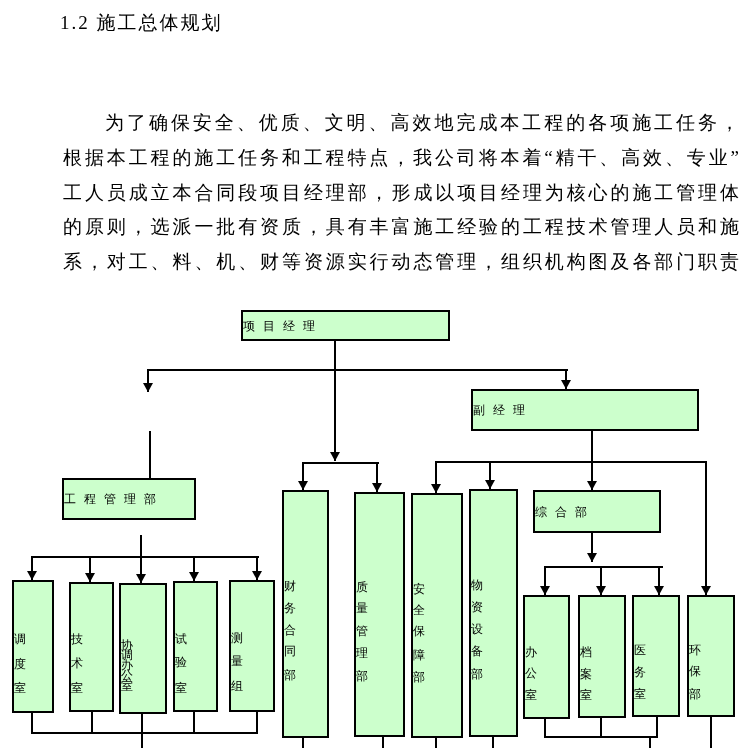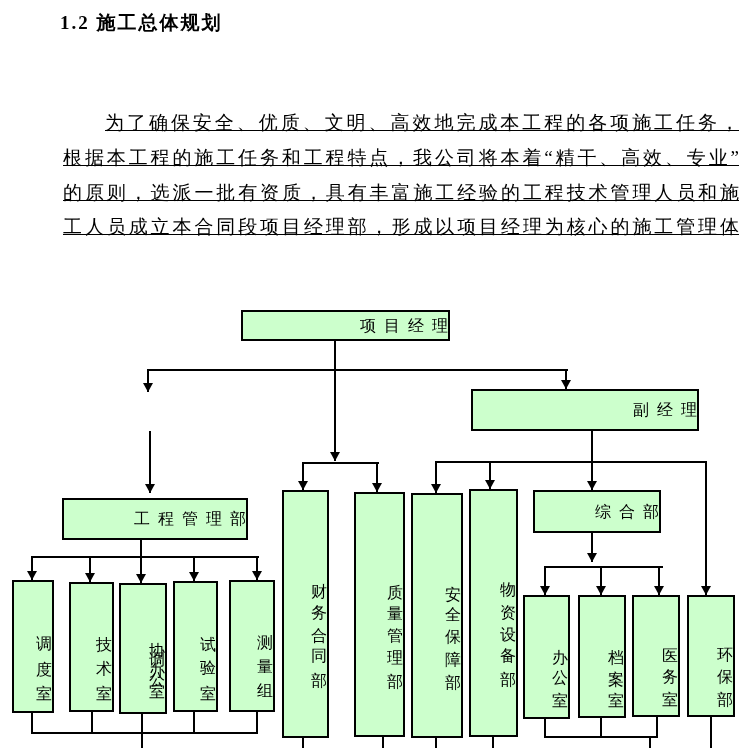--- a/index.html
+++ b/index.html
@@ -1,38 +1,38 @@
 <!DOCTYPE html>
 <html style="--box-fill: #ccffcc; --box-border: #000000;"><head>
 <meta charset="utf-8">
 <style>
   html,body{margin:0;padding:0;background:#ffffff;}
   .page{
     position:relative;width:747px;height:748px;background:#fff;overflow:hidden;
     font-family:"Liberation Serif","DejaVu Serif",serif;color:#000;
   }
   .heading{
-    position:absolute;left:60px;top:10px;font-size:19px;font-weight:bold;
+    position:absolute;left:60px;top:10px;font-size:19px;font-weight:normal;
     letter-spacing:2px;white-space:nowrap;
   }
   .subheading{
     position:absolute;left:102px;top:70px;font-size:18px;font-weight:normal;
     letter-spacing:2px;white-space:nowrap;
   }
   .para{position:absolute;left:63px;top:106px;width:676px;font-size:19px;}
-  .pline{line-height:34.8px;text-align:justify;text-decoration:underline;}
+  .pline{line-height:34.8px;text-align:justify;}
   .jline{text-align-last:justify;}
   .indent{text-indent:42px;}
 
   .chart{position:absolute;left:0;top:0;width:747px;height:748px;}
   .obox{
     position:absolute;background:var(--box-fill,#ccffcc);
     border:2px solid var(--box-border,#000);box-sizing:border-box;
-    display:flex;align-items:center;justify-content:flex-end;
-    font-size:16px;line-height:1;padding-left:20px;
+    display:flex;align-items:center;justify-content:flex-start;
+    font-size:12px;line-height:1;
   }
   .hlabel{letter-spacing:8px;margin-right:-8px;white-space:nowrap;}
   .vlabel{writing-mode:vertical-rl;text-orientation:upright;white-space:nowrap;}
   .ls24 .vlabel{letter-spacing:24px;margin-bottom:-24px;}
   .ls22 .vlabel{letter-spacing:22px;margin-bottom:-22px;}
   .ls20 .vlabel{letter-spacing:21px;margin-bottom:-21px;}
   .ls10 .vlabel{letter-spacing:10px;margin-bottom:-10px;}
   .vl,.hl{position:absolute;background:#000;display:block;}
   .vl{width:2px;}
   .hl{height:2px;}
@@ -45,22 +45,23 @@
 </head>
 <body>
 
 <div class="page">
 
   <div class="heading">1.2 施工总体规划</div>
 
   <div class="para">
     <div class="pline jline indent">为了确保安全、优质、文明、高效地完成本工程的各项施工任务，</div>
     <div class="pline jline">根据本工程的施工任务和工程特点，我公司将本着“精干、高效、专业”</div>
+    <div class="pline jline">工人员成立本合同段项目经理部，形成以项目经理为核心的施工管理体</div>
     <div class="pline jline">的原则，选派一批有资质，具有丰富施工经验的工程技术管理人员和施</div>
-    <div class="pline jline">工人员成立本合同段项目经理部，形成以项目经理为核心的施工管理体</div>
+    <div class="pline jline">系，对工、料、机、财等资源实行动态管理，组织机构图及各部门职责</div>
   </div>
 
   <div class="chart">
 
     <i class="vl" style="left:334px;top:340px;height:121px"></i>
     <i class="ah" style="left:330px;top:452px"></i>
     <i class="hl" style="left:147px;top:369px;width:421px"></i>
     <i class="vl" style="left:147px;top:370px;height:22px"></i>
     <i class="ah" style="left:143px;top:383px"></i>
     <i class="vl" style="left:565px;top:370px;height:19px"></i>
@@ -119,21 +120,21 @@
     <i class="hl" style="left:544px;top:736px;width:114px"></i>
     <i class="vl" style="left:649px;top:738px;height:10px"></i>
     <i class="vl" style="left:710px;top:717px;height:31px"></i>
 
     <div class="obox" style="left:241px;top:310px;width:209px;height:31px">
       <span class="hlabel">项目经理</span>
     </div>
     <div class="obox" style="left:471px;top:389px;width:228px;height:42px">
       <span class="hlabel">副经理</span>
     </div>
-    <div class="obox" style="left:62px;top:498px;width:186px;height:42px">
+    <div class="obox" style="left:62px;top:478px;width:134px;height:42px">
       <span class="hlabel">工程管理部</span>
     </div>
     <div class="obox" style="left:533px;top:490px;width:128px;height:43px">
       <span class="hlabel">综合部</span>
     </div>
 
     <div class="obox ls24" style="left:12px;top:580px;width:42px;height:133px">
       <span class="vlabel">调度室</span>
     </div>
     <div class="obox ls24" style="left:69px;top:582px;width:45px;height:130px">

